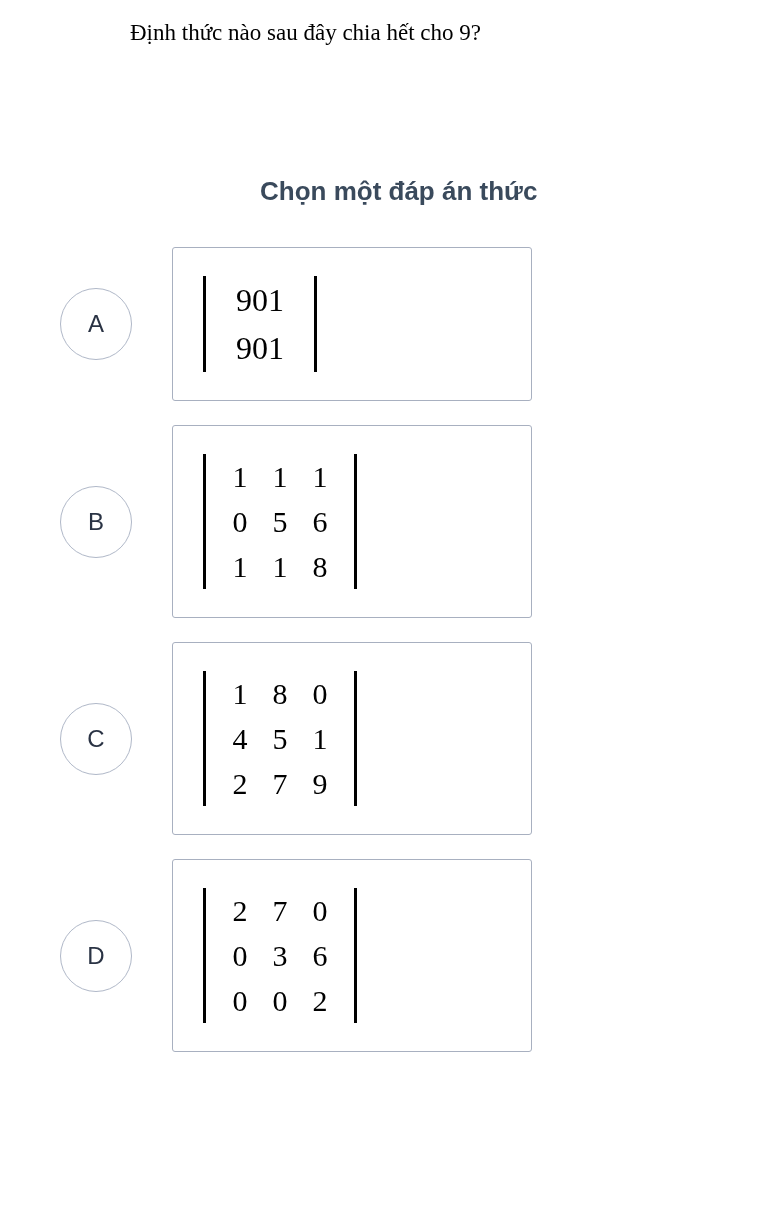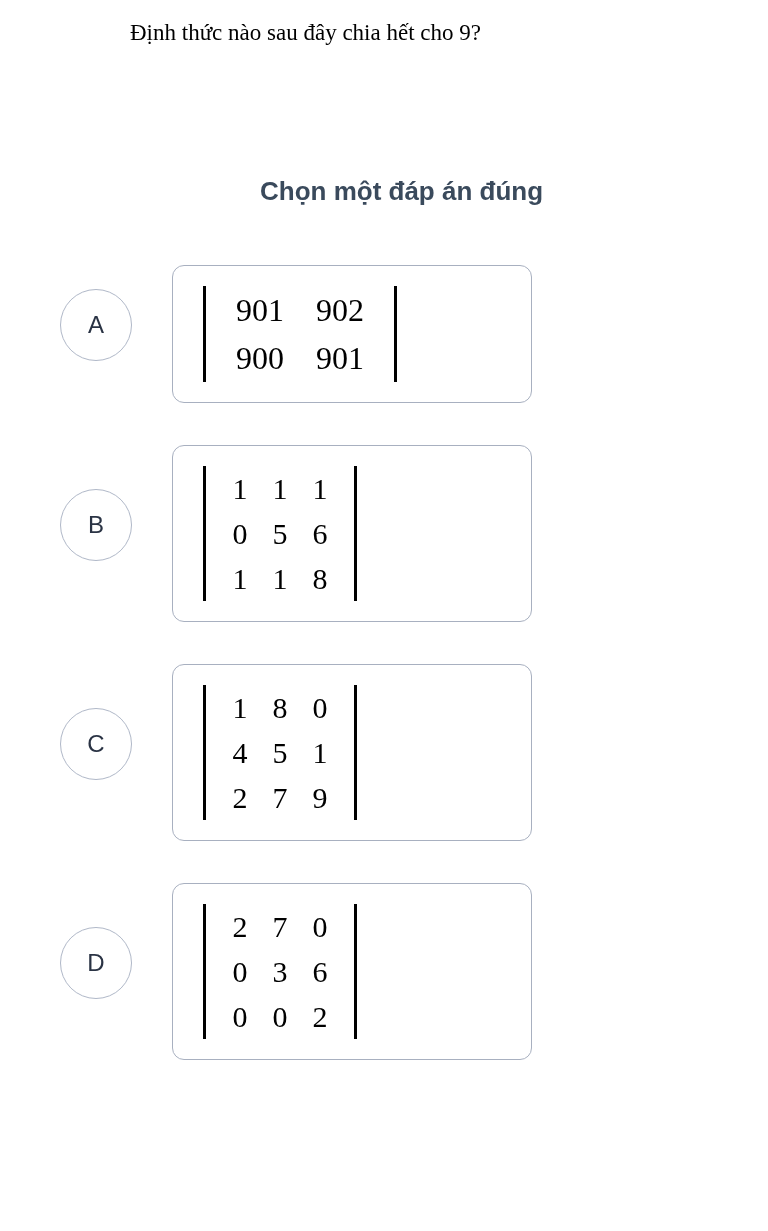--- a/index.html
+++ b/index.html
@@ -46,29 +46,28 @@
     justify-content: center;
     font-size: 24px;
     font-weight: 500;
     color: #2a3344;
     background: #fff;
     cursor: pointer;
     flex-shrink: 0;
   }
   .option-box {
     border: 1px solid #a8b0c0;
-    border-radius: 12px;
-    padding: 20px 30px;
+    border-radius: 3px;
+    padding: 28px 30px;
     min-width: 360px;
     display: flex;
     align-items: center;
     justify-content: flex-start;
     background: #fff;
     cursor: pointer;
-    margin-top: 18px;
   }
   .matrix {
     display: inline-flex;
     align-items: stretch;
   }
   .matrix .bar {
     width: 3px;
     background: #000;
     align-self: stretch;
   }
@@ -88,36 +87,34 @@
     text-align: center;
     min-width: 40px;
   }
   .wide-cell { min-width: 80px; }
 </style>
 </head>
 <body>
 
 <div class="question-text">Định thức nào sau đây chia hết cho 9?</div>
 
-<div class="instruction">Chọn một đáp án đúng</div>
+<div class="instruction">Chọn một đáp án thức</div>
 
 <div class="options-container">
 
   <div class="option-row">
     <div class="option-letter">A</div>
     <div class="option-box">
       <div class="matrix matrix-2x2">
         <div class="bar"></div>
         <div class="matrix-body">
           <div class="matrix-row">
             <span class="cell wide-cell">901</span>
-            <span class="cell wide-cell">902</span>
-          </div>
-          <div class="matrix-row">
-            <span class="cell wide-cell">900</span>
+          </div>
+          <div class="matrix-row">
             <span class="cell wide-cell">901</span>
           </div>
         </div>
         <div class="bar"></div>
       </div>
     </div>
   </div>
 
   <div class="option-row">
     <div class="option-letter">B</div>

